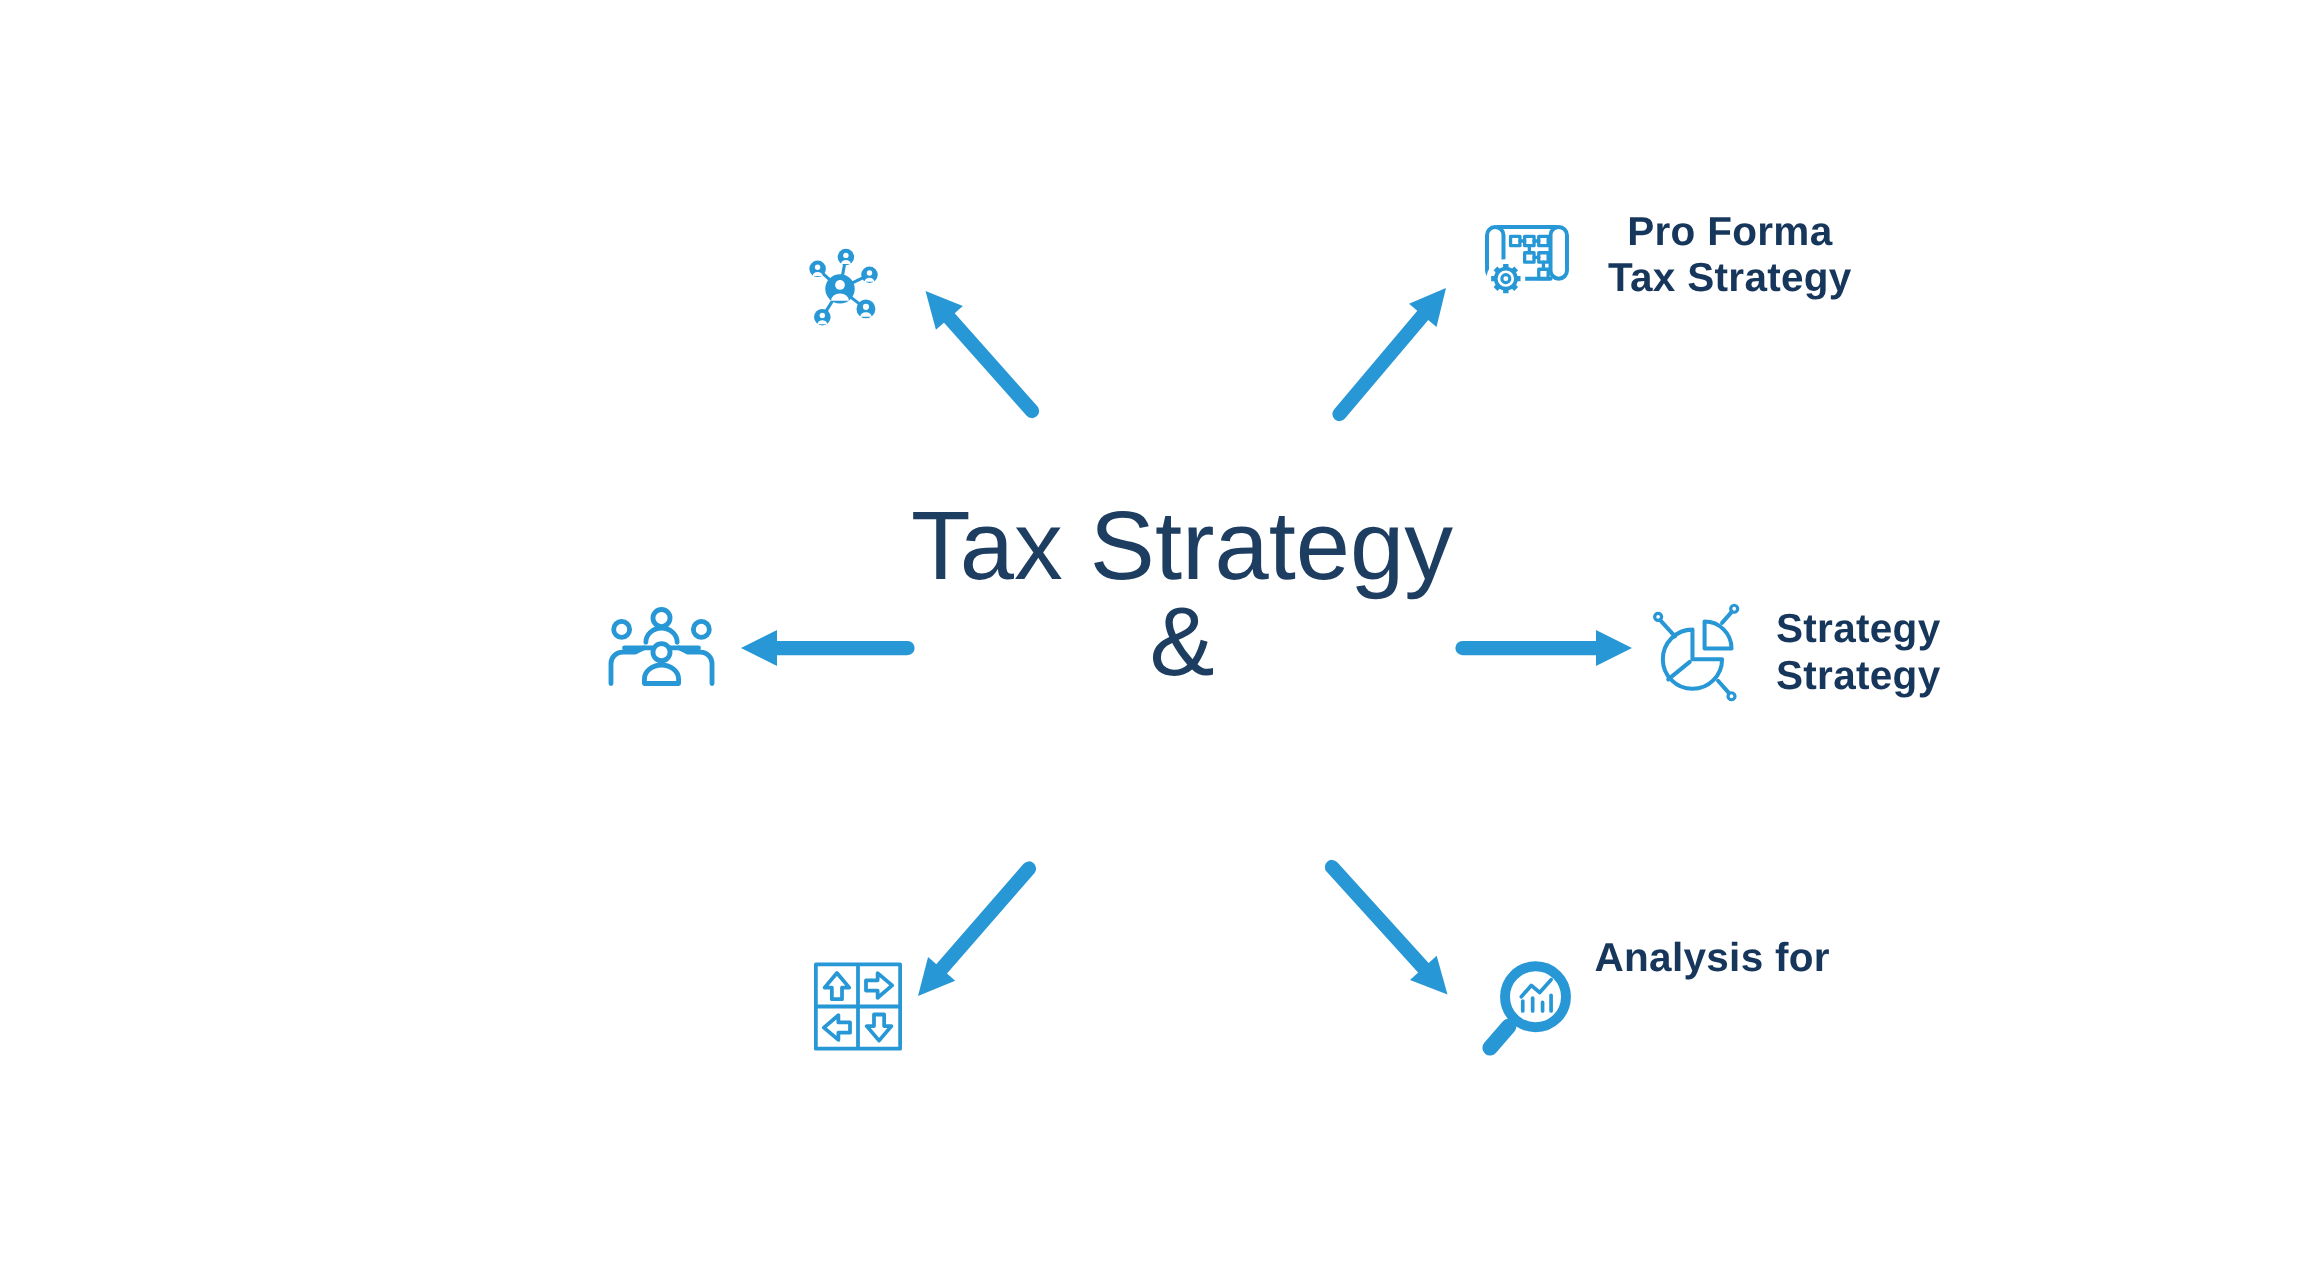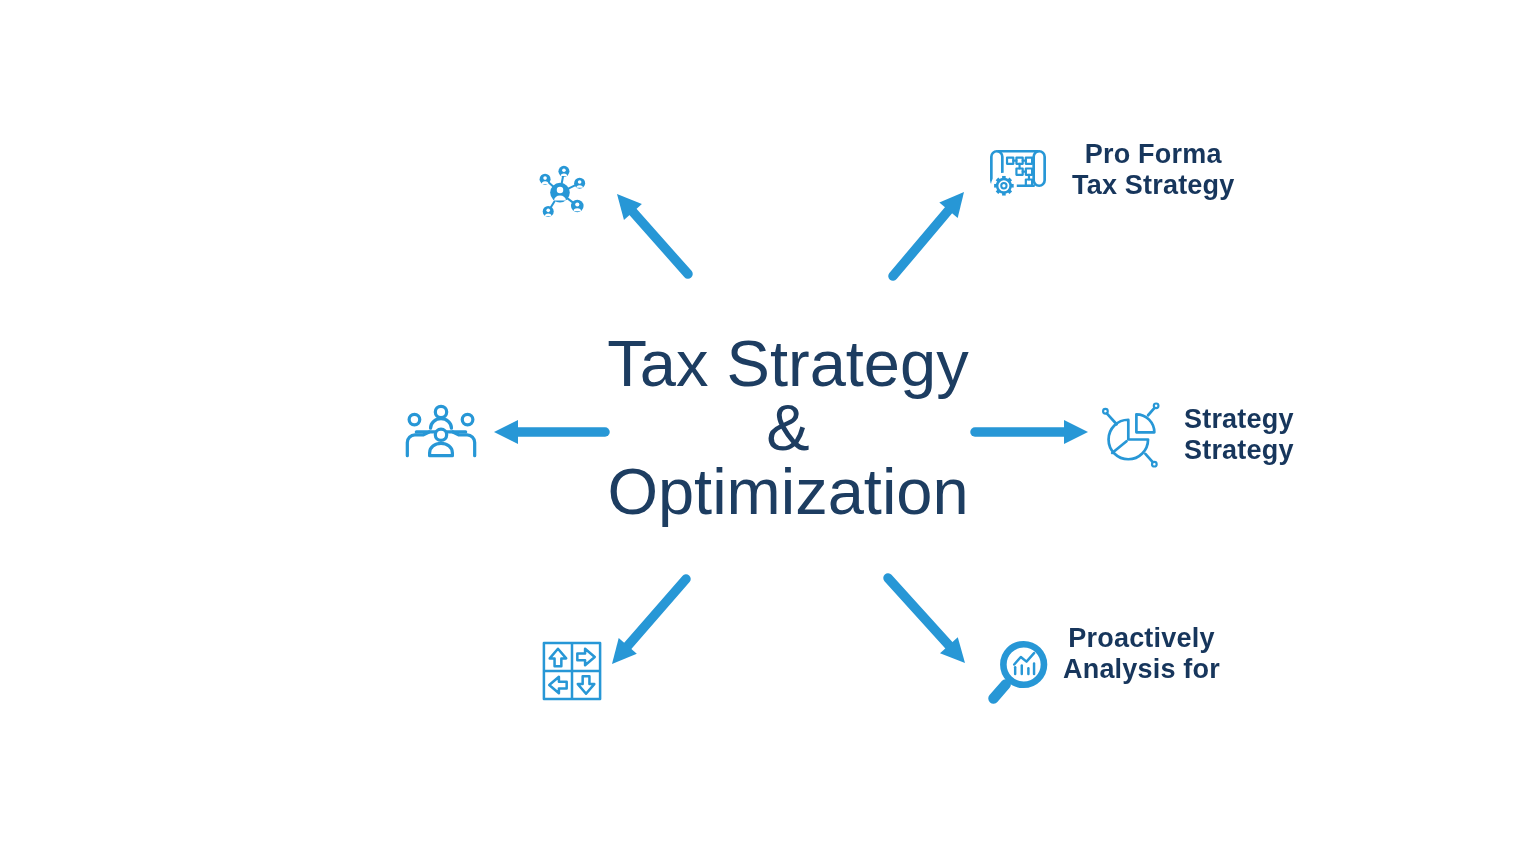--- a/index.html
+++ b/index.html
@@ -22,21 +22,20 @@
     color:var(--title-navy,#1d3d61);
   }
   #arrow-layer{position:absolute;left:0;top:0;width:1536px;height:853px;pointer-events:none;}
 </style>
 </head>
 <body style="--accent: #2797d6; --navy: #17365c; --title-navy: #1d3d61; --bg: #ffffff;">
 
 <div class="abs center-title" style="left:538px;top:332px;">
   <span class="label-line">Tax Strategy</span>
   <span class="label-line">&amp;</span>
-  <span class="label-line">Optimization</span>
 </div>
 
 <svg id="arrow-layer">
     <g>
       <line x1="688" y1="274" x2="631.6032337446562" y2="210.4543478813028" stroke="#2797d6" stroke-width="9.5" stroke-linecap="round"></line>
       <polygon points="617,194 641.9058992930629,203.984797464336 623.9557016043689,219.9155979130519" fill="#2797d6"></polygon>
     </g>
     <g>
       <line x1="893" y1="276" x2="949.7982393420195" y2="208.80208303197676" stroke="#2797d6" stroke-width="9.5" stroke-linecap="round"></line>
       <polygon points="964,192 957.6719427541905,218.07596003014575 939.3423976283977,202.58313022143992" fill="#2797d6"></polygon>
@@ -197,16 +196,15 @@
       <g stroke-width="2.6" stroke-linecap="round" stroke-linejoin="round">
         <path d="M 33,40 V 33"></path>
         <path d="M 40,40 V 31"></path>
         <path d="M 47,40 V 34"></path>
         <path d="M 53,40 V 29"></path>
         <path d="M 32,30 L 39,22 L 45,27 L 53,18"></path>
       </g>
     </g>
   </svg>
   <div class="abs item-label align-left" style="left:1063px;top:623px;">
-    <span class="label-line">Proactively</span>
     <span class="label-line">Analysis for</span>
   </div>
 </div>
 
 </body></html>

